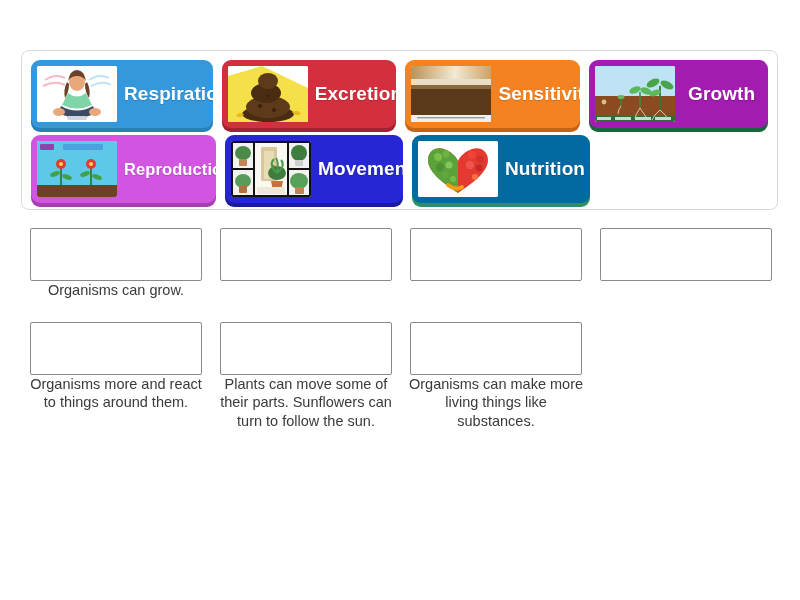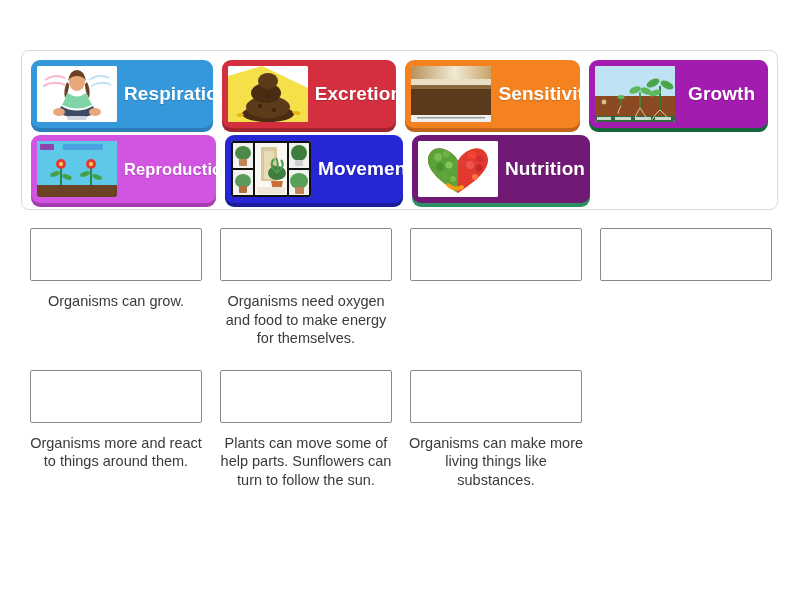--- a/index.html
+++ b/index.html
@@ -114,21 +114,21 @@
   .drop-zone {
     width: 172px;
     height: 53px;
     box-sizing: border-box;
     border: 1px solid #8a8a8a;
     background: #ffffff;
     border-radius: 2px;
   }
 
   .answer-text {
-    margin-top: 11px;
+    margin-top: 0;
     width: 178px;
     text-align: center;
     font-size: 14.5px;
     line-height: 1.28;
     color: #3a3a3a;
     font-family: "Liberation Sans", sans-serif;
   }
 </style>
 </head>
 <body>
@@ -278,21 +278,21 @@
             <rect x="26" y="46" width="28" height="7" fill="#efe8d8"></rect>
             <ellipse cx="68" cy="12" rx="8" ry="8" fill="#3f7d3f"></ellipse>
             <rect x="64" y="19" width="8" height="6" rx="1" fill="#cfcfcf"></rect>
             <ellipse cx="68" cy="40" rx="9" ry="8" fill="#58a058"></ellipse>
             <rect x="64" y="46" width="9" height="7" rx="1" fill="#c08457"></rect>
           </svg>
         </div>
         <div class="tile-label">Movement</div>
       </div>
 
-      <div class="tile w-nutrition" style="background:#701a75; box-shadow:0 4px 0 #2d8f64;">
+      <div class="tile w-nutrition" style="background:#0369a1; box-shadow:0 4px 0 #2d8f64;">
         <div class="tile-thumb">
           <svg viewBox="0 0 80 56" preserveAspectRatio="none">
             <rect x="0" y="0" width="80" height="56" fill="#ffffff"></rect>
             <path d="M40 52 C22 40 10 30 10 19 C10 10 18 5 26 8 C32 10 38 15 40 20 C42 15 48 10 54 8 C62 5 70 10 70 19 C70 30 58 40 40 52 Z" fill="#e23a2e"></path>
             <path d="M40 52 C22 40 10 30 10 19 C10 10 18 5 26 8 C32 10 38 15 40 20 L40 52 Z" fill="#5aa33a"></path>
             <circle cx="20" cy="16" r="4" fill="#79bd4a"></circle>
             <circle cx="28" cy="13" r="3.4" fill="#6db33f"></circle>
             <circle cx="22" cy="26" r="4.2" fill="#4e9133"></circle>
             <circle cx="31" cy="24" r="3.6" fill="#84c65a"></circle>
             <circle cx="27" cy="34" r="3.6" fill="#5fa83c"></circle>
@@ -313,39 +313,38 @@
 
   <div class="answer-grid">
 
     <div class="answer-cell">
       <div class="drop-zone"></div>
       <div class="answer-text">Organisms can grow.</div>
     </div>
 
     <div class="answer-cell">
       <div class="drop-zone"></div>
-      <div class="answer-text">Organisms need oxygen and food to make energy for themselves.</div>
     </div>
 
     <div class="answer-cell">
       <div class="drop-zone"></div>
     </div>
 
     <div class="answer-cell">
       <div class="drop-zone"></div>
     </div>
 
     <div class="answer-cell">
       <div class="drop-zone"></div>
       <div class="answer-text">Organisms more and react to things around them.</div>
     </div>
 
     <div class="answer-cell">
       <div class="drop-zone"></div>
-      <div class="answer-text">Plants can move some of help parts. Sunflowers can turn to follow the sun.</div>
+      <div class="answer-text">Plants can move some of their parts. Sunflowers can turn to follow the sun.</div>
     </div>
 
     <div class="answer-cell">
       <div class="drop-zone"></div>
       <div class="answer-text">Organisms can make more living things like substances.</div>
     </div>
 
   </div>
 
 </div>

